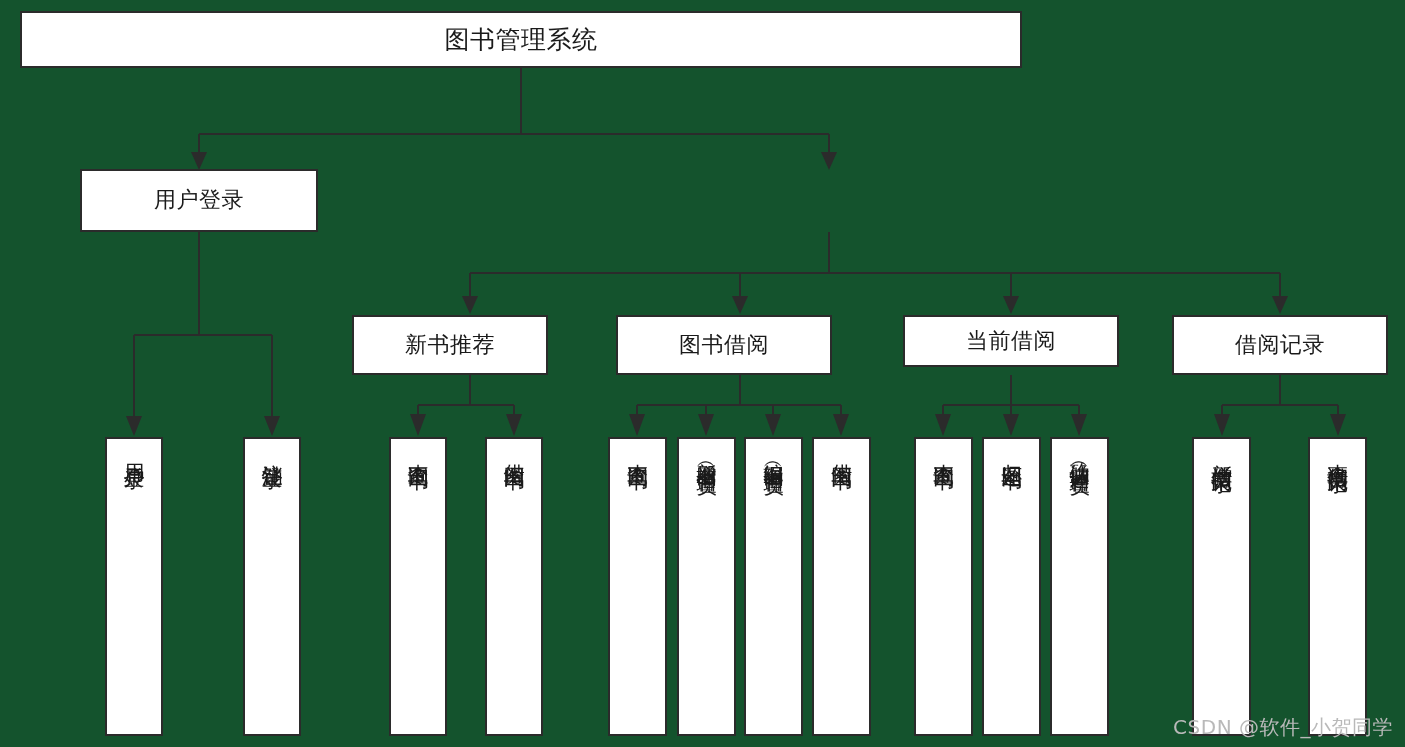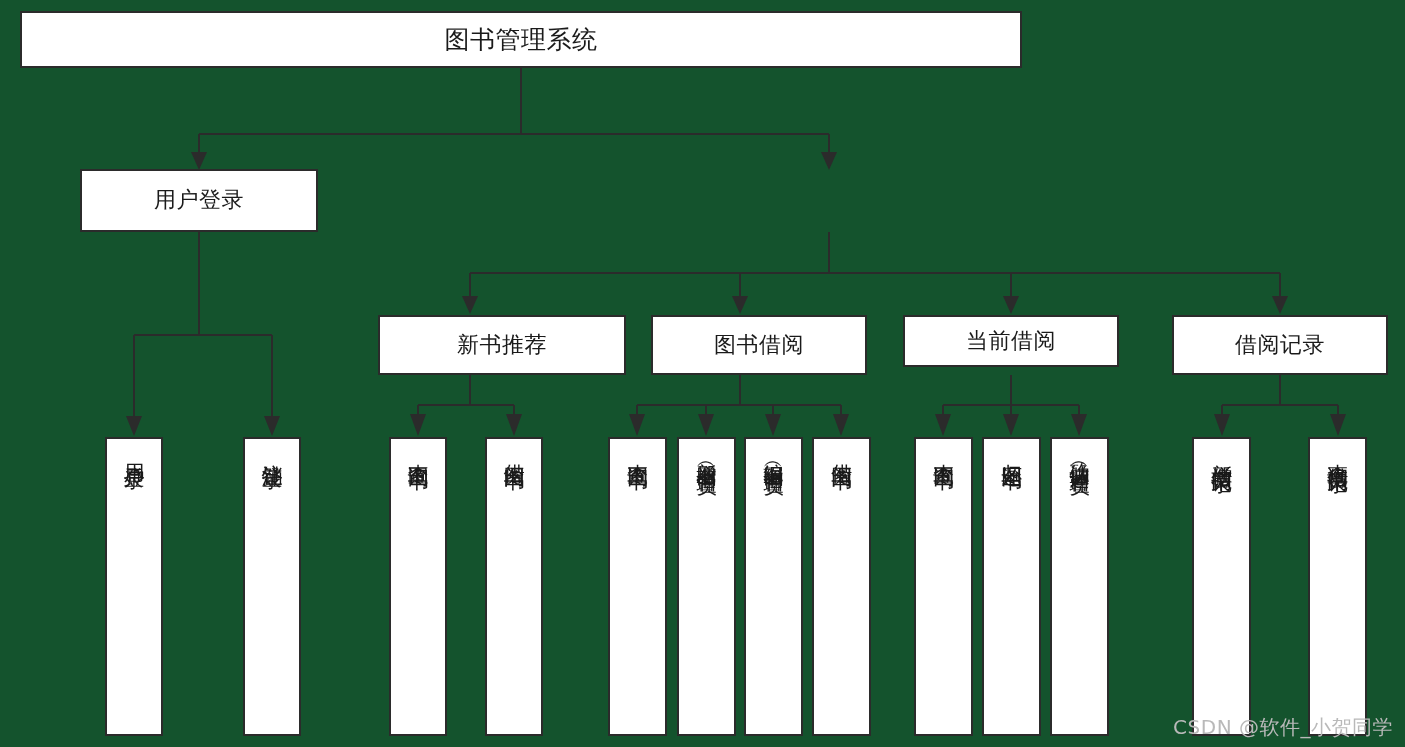--- a/index.html
+++ b/index.html
@@ -151,25 +151,25 @@
 
   <div class="node root" style="left:20px;top:11px;width:1002px;height:57px;">
     <span class="lbl">图书管理系统</span>
   </div>
 
   <div class="node branch" style="left:80px;top:169px;width:238px;height:63px;">
     <span class="lbl">用户登录</span>
   </div>
 
 
-  <div class="node branch" style="left:378px;top:315px;width:248px;height:60px;">
+  <div class="node branch" style="left:352px;top:315px;width:196px;height:60px;">
     <span class="lbl">新书推荐</span>
   </div>
 
-  <div class="node branch" style="left:651px;top:315px;width:216px;height:60px;">
+  <div class="node branch" style="left:616px;top:315px;width:216px;height:60px;">
     <span class="lbl">图书借阅</span>
   </div>
 
   <div class="node branch" style="left:903px;top:315px;width:216px;height:52px;">
     <span class="lbl">当前借阅</span>
   </div>
 
   <div class="node branch" style="left:1172px;top:315px;width:216px;height:60px;">
     <span class="lbl">借阅记录</span>
   </div>

